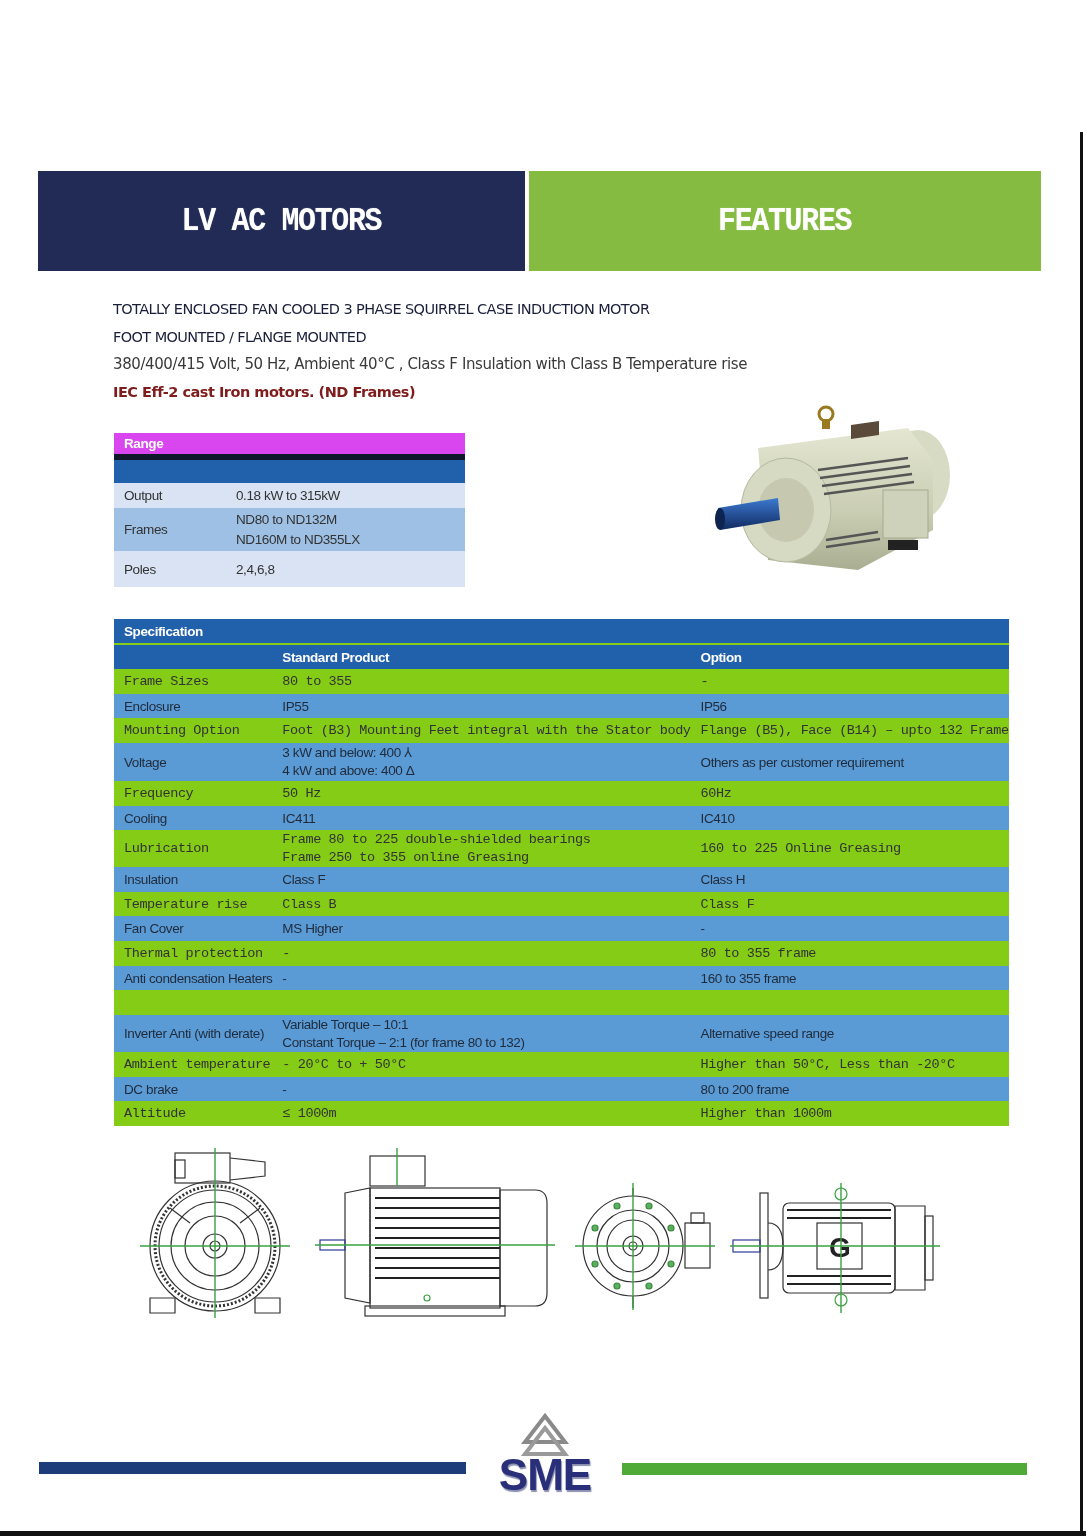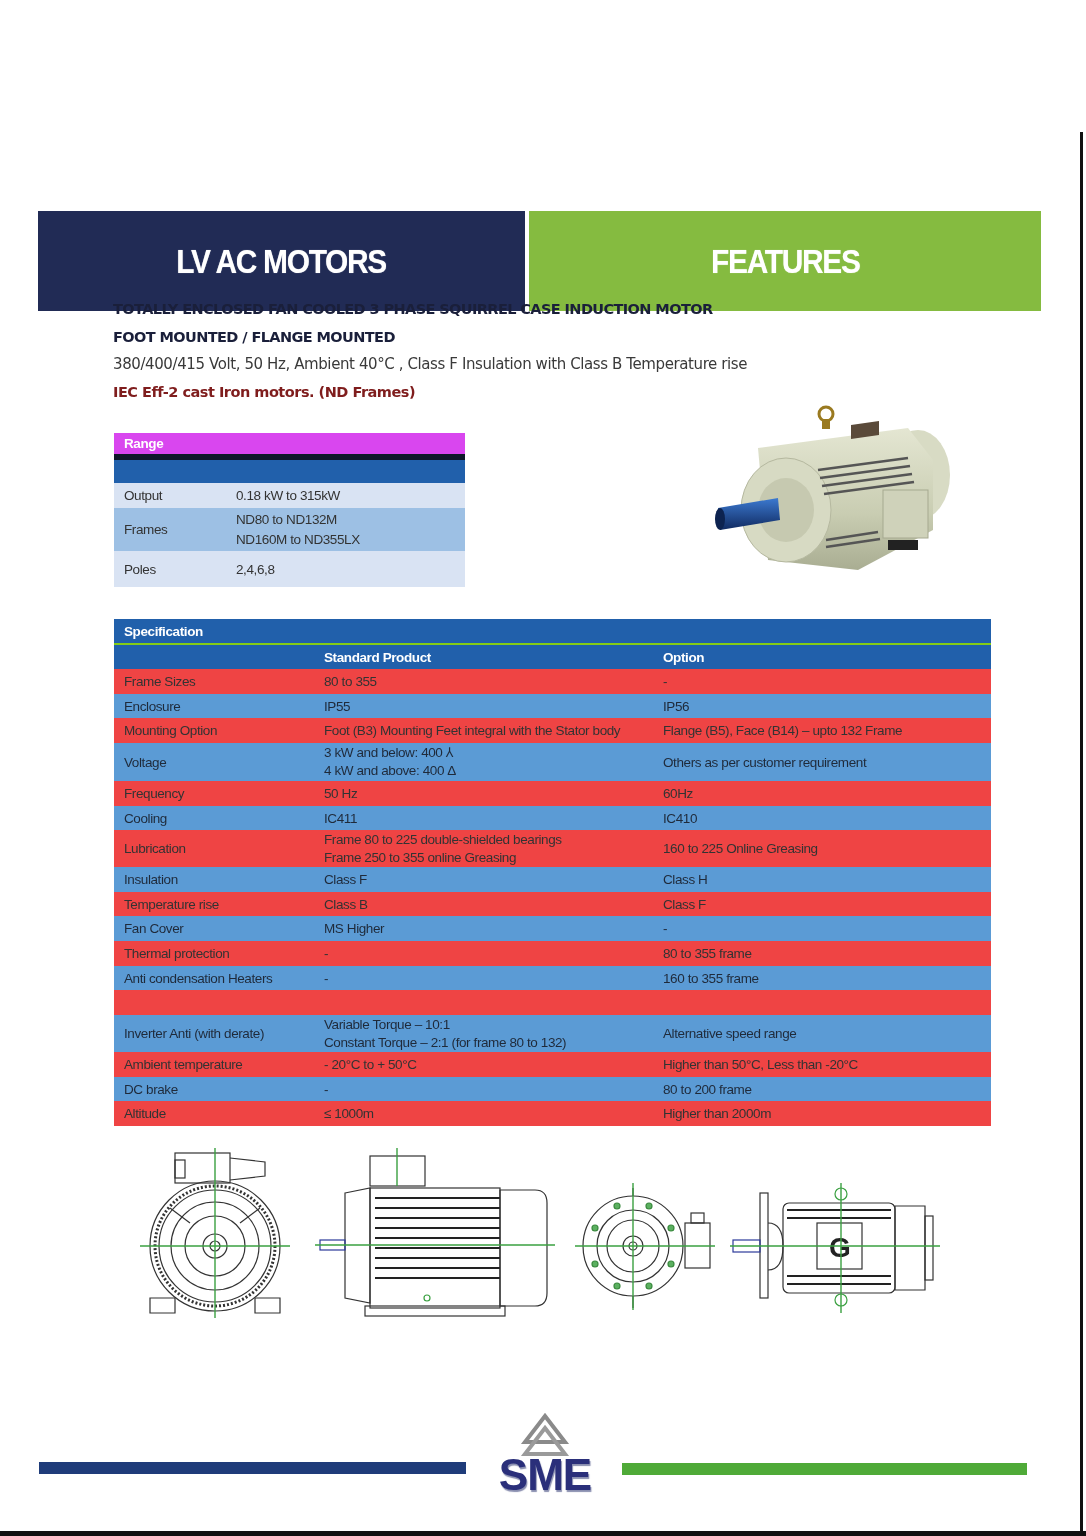--- a/index.html
+++ b/index.html
@@ -2,48 +2,48 @@
 <html><head>
   <meta charset="utf-8">
   <style>
     * { box-sizing: border-box; margin: 0; padding: 0; }
     html, body { width: 1086px; height: 1536px; background: #ffffff; overflow: hidden; }
     body { position: relative; font-family: "Liberation Sans", sans-serif; color: #222; }
 
     .right-rule { position: absolute; left: 1080px; top: 132px; width: 3px; height: 1404px; background: #111; }
     .bottom-rule { position: absolute; left: 0; top: 1531px; width: 1086px; height: 5px; background: #111; }
 
-    .banner { position: absolute; top: 171px; height: 100px; display: flex; align-items: center; justify-content: center; color: #fff; font-family: Liberation Sans, sans-serif; font-weight: bold; font-size: 34px; letter-spacing: -1.5px; transform-origin: center; margin-top: 40px; }
+    .banner { position: absolute; top: 171px; height: 100px; display: flex; align-items: center; justify-content: center; color: #fff; font-family: Liberation Mono, monospace; font-weight: bold; font-size: 34px; letter-spacing: -1.5px; transform-origin: center; }
     .banner span { display: inline-block; transform: scaleX(0.88); text-shadow: 0 0 1px rgba(255,255,255,0.6); }
     .banner-left { left: 38px; width: 487px; background: #212b55; }
     .banner-right { left: 529px; width: 512px; background: #85bb40; }
 
     .intro { position: absolute; left: 113px; top: 296px; font-family: "DejaVu Sans", sans-serif; }
     .intro .line { height: 27.5px; line-height: 27.5px; font-size: 15px; letter-spacing: -0.4px; white-space: nowrap; }
-    .intro .bold { font-weight: bold; color: #1a1f3a; font-size: 14.5px; letter-spacing: -0.6px; }
+    .intro .bold { font-weight: normal; color: #1a1f3a; font-size: 14.5px; letter-spacing: -0.6px; }
     .intro .normal { color: #3a3a3a; }
     .intro .blue { color: #7f1d1d; font-weight: bold; font-size: 14.5px; letter-spacing: -0.5px; }
 
     table { border-collapse: collapse; font-family: "Liberation Sans", sans-serif; font-size: 13.5px; letter-spacing: -0.4px; }
     td, th { padding: 0 0 0 10px; text-align: left; vertical-align: middle; white-space: nowrap; }
 
     .range-table { position: absolute; left: 114px; top: 433px; width: 351px; }
     .range-table .hdr td { background: #d946ef; color: #fff; font-weight: bold; height: 24px; border-bottom: 6px solid #0f172a; }
     .range-table .hdr2 td { background: #2160ab; height: 26px; }
     .range-table .row-a td { background: #d9e3f3; color: #333; }
     .range-table .row-b td { background: #9dc0e4; color: #333; }
     .range-table td.k { width: 112px; }
     .range-table .cell-multi { line-height: 20px; }
 
     .motor-photo { position: absolute; left: 708px; top: 400px; width: 245px; height: 185px; }
 
     .spec-table { position: absolute; left: 114px; top: 619px; width: 877px; }
     .spec-table .title td { background: #2160ab; color: #fff; font-weight: bold; height: 25px; border-bottom: 2px solid #84cc16; }
     .spec-table .colhdr td { background: #2160ab; color: #fff; font-weight: bold; height: 25px; }
-    .spec-table .ra td { background: #ef4444; color: #333; }
+    .spec-table .ra td { background: #84cc16; color: #333; font-family: Liberation Mono, monospace; }
     .spec-table .rb td { background: #5b9bd5; color: #1f2a3a; }
     .spec-table td.c1 { width: 200px; }
     .spec-table td.c2 { width: 339px; }
     .spec-table .ml { line-height: 18px; }
 
     .drawings { position: absolute; left: 135px; top: 1148px; width: 820px; height: 175px; }
 
     .footer-bar-left { position: absolute; left: 39px; top: 1462px; width: 427px; height: 12px; background: #1f3c7a; }
     .footer-bar-right { position: absolute; left: 622px; top: 1463px; width: 405px; height: 12px; background: #4faa38; }
     .logo { position: absolute; left: 470px; top: 1412px; width: 150px; height: 95px; }
@@ -223,21 +223,21 @@
     <td>Higher than 50°C, Less than -20°C</td>
   </tr>
   <tr class="rb" style="height:24px">
     <td class="c1">DC brake</td>
     <td class="c2">-</td>
     <td>80 to 200 frame</td>
   </tr>
   <tr class="ra" style="height:25px">
     <td class="c1">Altitude</td>
     <td class="c2">≤ 1000m</td>
-    <td>Higher than 2000m</td>
+    <td>Higher than 1000m</td>
   </tr>
 </tbody>
   </table>
 
 <svg class="drawings" viewBox="0 0 820 175" fill="none" stroke="#333" stroke-width="1.2">
 
   <g>
     <rect x="40" y="5" width="55" height="30"></rect>
     <rect x="40" y="12" width="10" height="18"></rect>
     <path d="M95 10 L130 14 L130 28 L95 32"></path>

